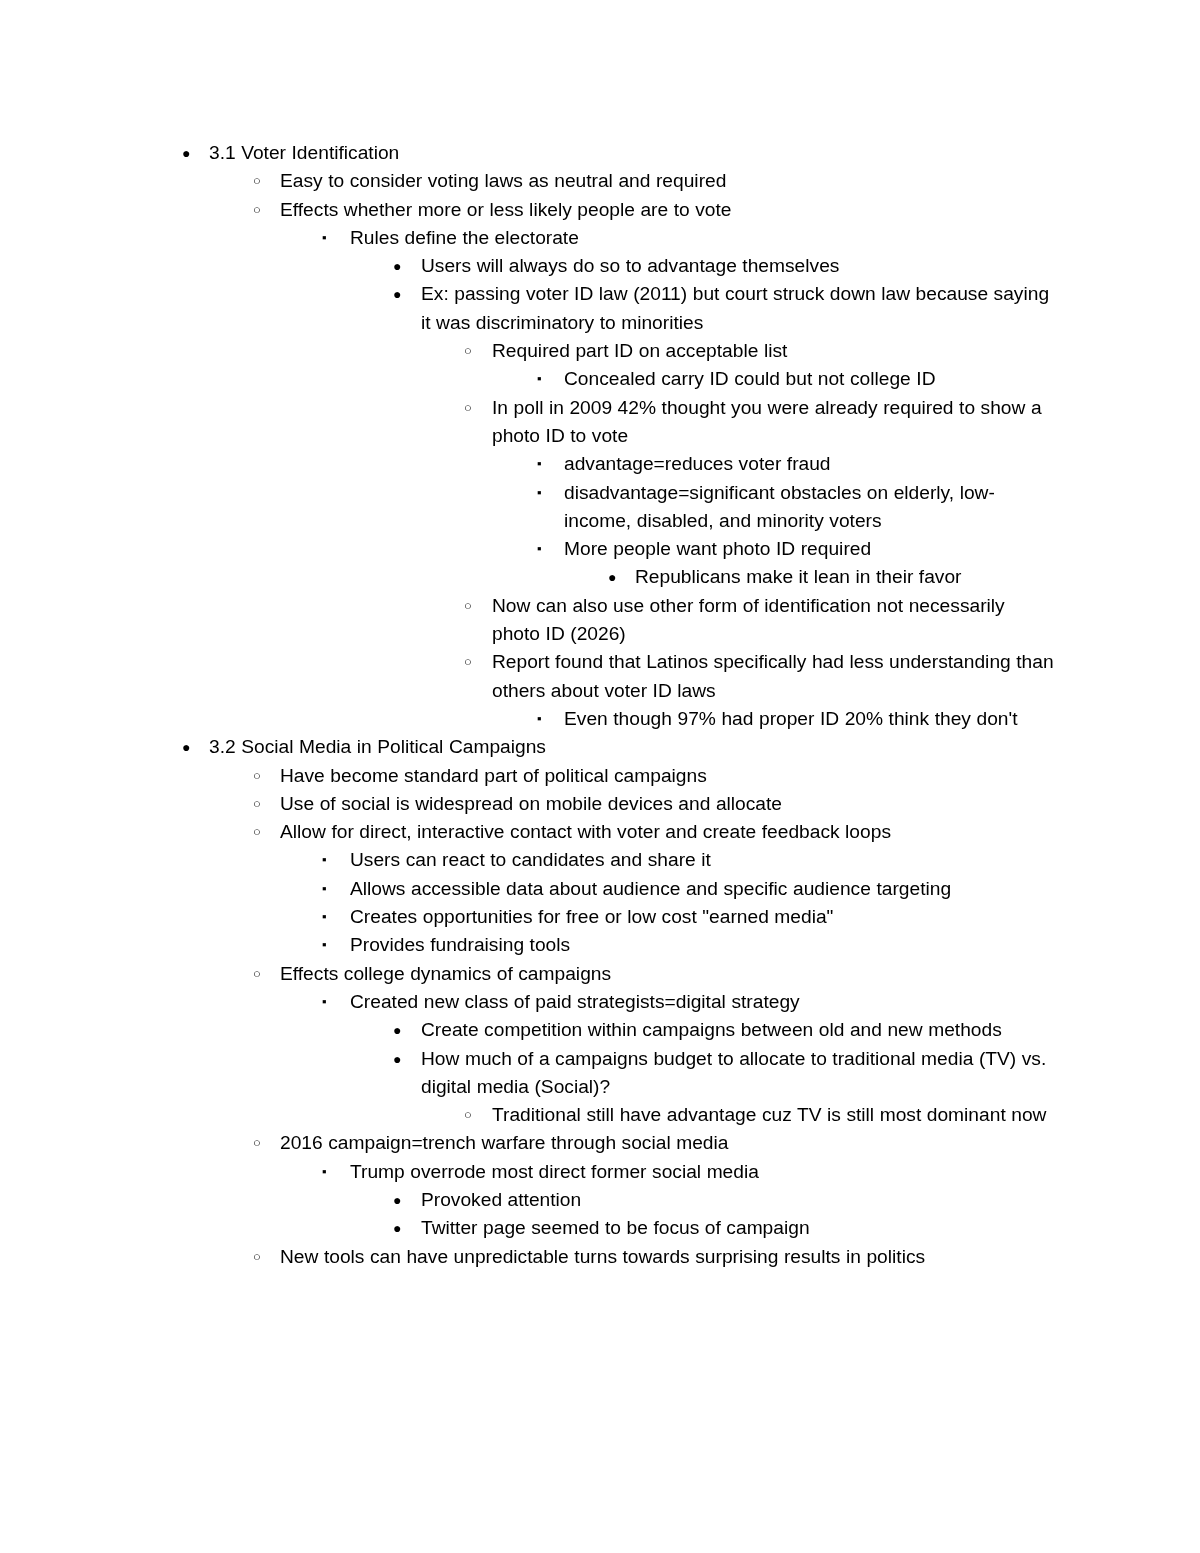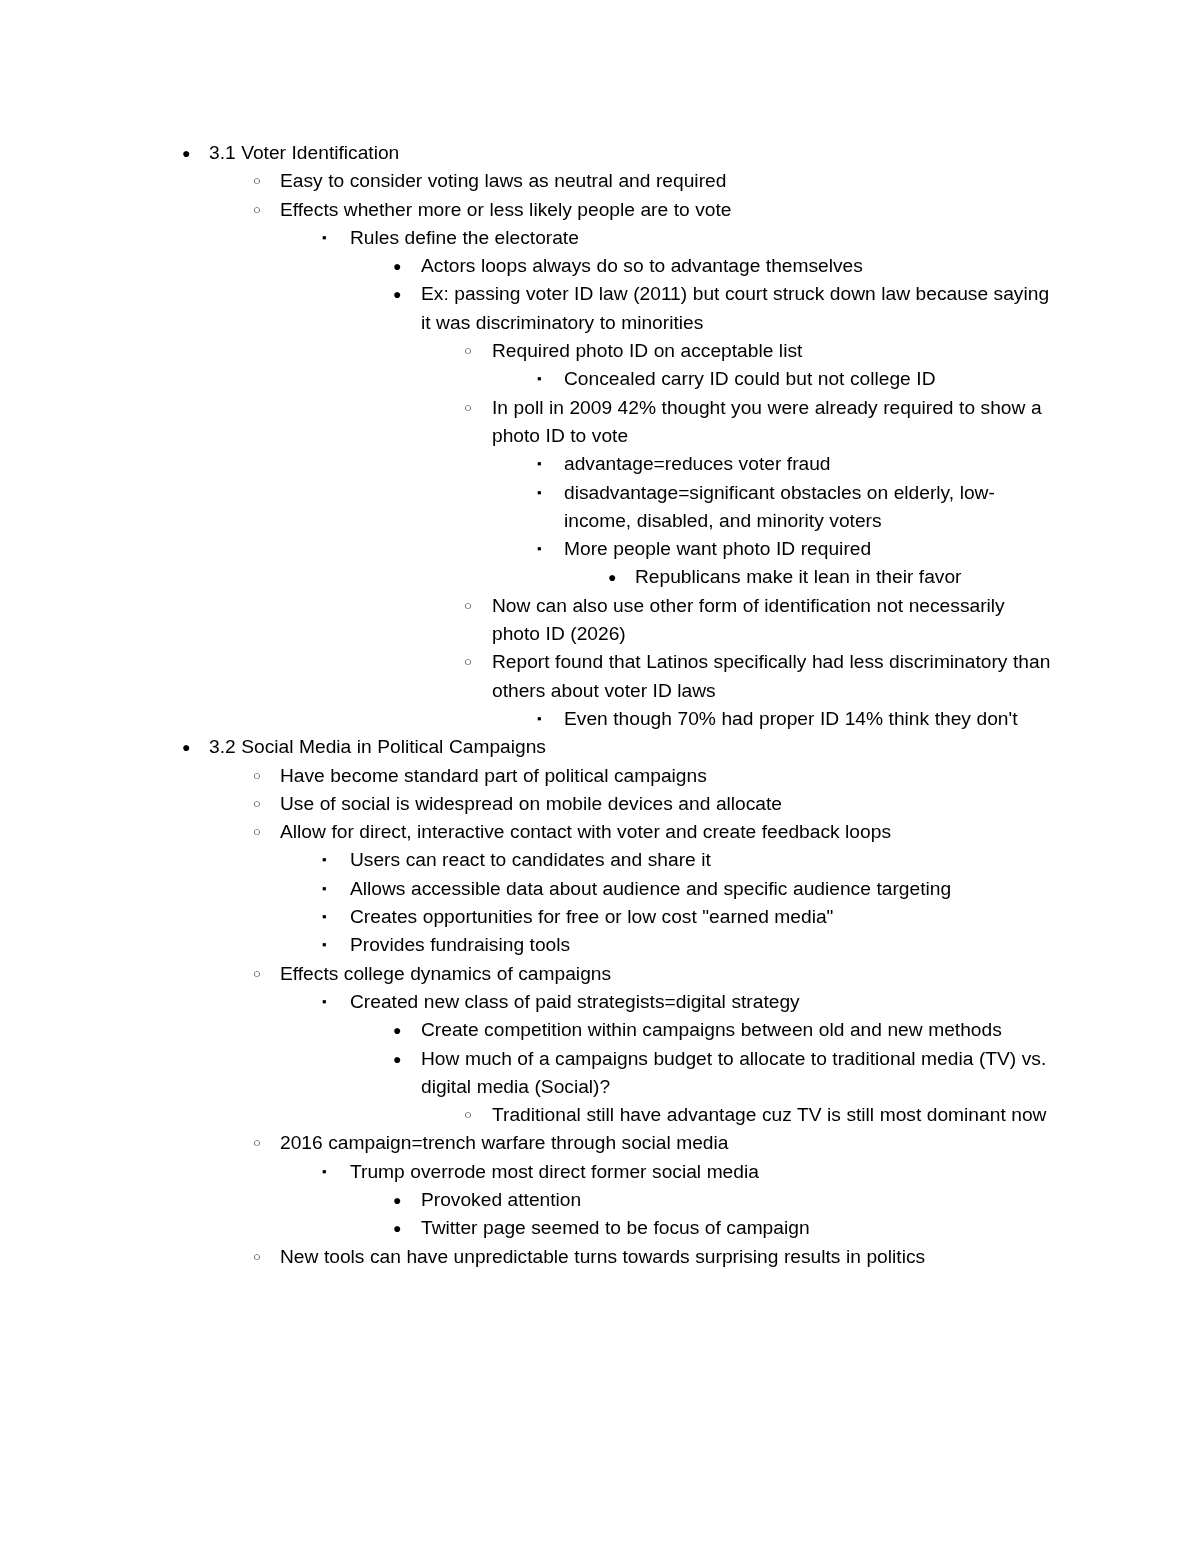--- a/index.html
+++ b/index.html
@@ -85,29 +85,29 @@
       <div class="bullet-row lvl2">
         <span class="marker circle">○</span>
         <span class="text">Effects whether more or less likely people are to vote</span>
       </div>
       <div class="bullet-row lvl3">
         <span class="marker square">▪</span>
         <span class="text">Rules define the electorate</span>
       </div>
       <div class="bullet-row lvl4">
         <span class="marker disc">●</span>
-        <span class="text">Actors loops always do so to advantage themselves</span>
+        <span class="text">Users will always do so to advantage themselves</span>
       </div>
       <div class="bullet-row lvl4">
         <span class="marker disc">●</span>
         <span class="text">Ex: passing voter ID law (2011) but court struck down law because saying it was discriminatory to minorities</span>
       </div>
       <div class="bullet-row lvl5">
         <span class="marker circle">○</span>
-        <span class="text">Required photo ID on acceptable list</span>
+        <span class="text">Required part ID on acceptable list</span>
       </div>
       <div class="bullet-row lvl6">
         <span class="marker square">▪</span>
         <span class="text">Concealed carry ID could but not college ID</span>
       </div>
       <div class="bullet-row lvl5">
         <span class="marker circle">○</span>
         <span class="text">In poll in 2009 42% thought you were already required to show a photo ID to vote</span>
       </div>
       <div class="bullet-row lvl6">
@@ -125,25 +125,25 @@
       <div class="bullet-row lvl7">
         <span class="marker disc">●</span>
         <span class="text">Republicans make it lean in their favor</span>
       </div>
       <div class="bullet-row lvl5">
         <span class="marker circle">○</span>
         <span class="text">Now can also use other form of identification not necessarily photo ID (2026)</span>
       </div>
       <div class="bullet-row lvl5">
         <span class="marker circle">○</span>
-        <span class="text">Report found that Latinos specifically had less discriminatory than others about voter ID laws</span>
-      </div>
-      <div class="bullet-row lvl6">
-        <span class="marker square">▪</span>
-        <span class="text">Even though 70% had proper ID 14% think they don't</span>
+        <span class="text">Report found that Latinos specifically had less understanding than others about voter ID laws</span>
+      </div>
+      <div class="bullet-row lvl6">
+        <span class="marker square">▪</span>
+        <span class="text">Even though 97% had proper ID 20% think they don't</span>
       </div>
       <div class="bullet-row lvl1">
         <span class="marker disc">●</span>
         <span class="text">3.2 Social Media in Political Campaigns</span>
       </div>
       <div class="bullet-row lvl2">
         <span class="marker circle">○</span>
         <span class="text">Have become standard part of political campaigns</span>
       </div>
       <div class="bullet-row lvl2">

